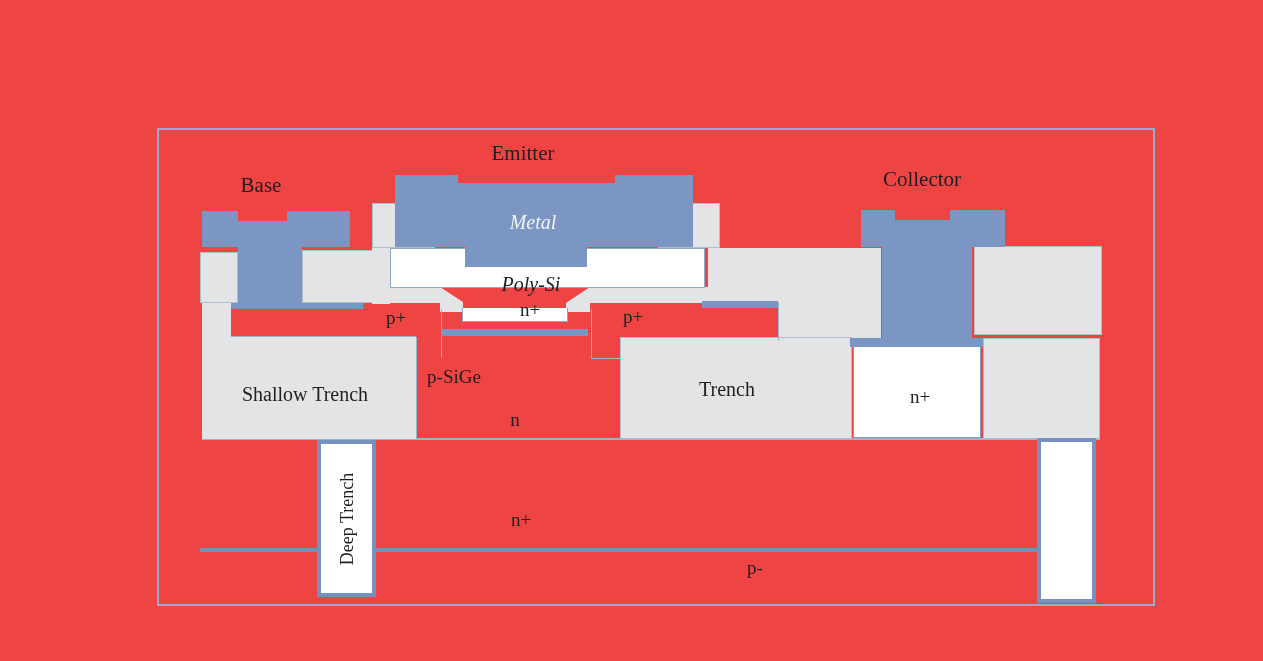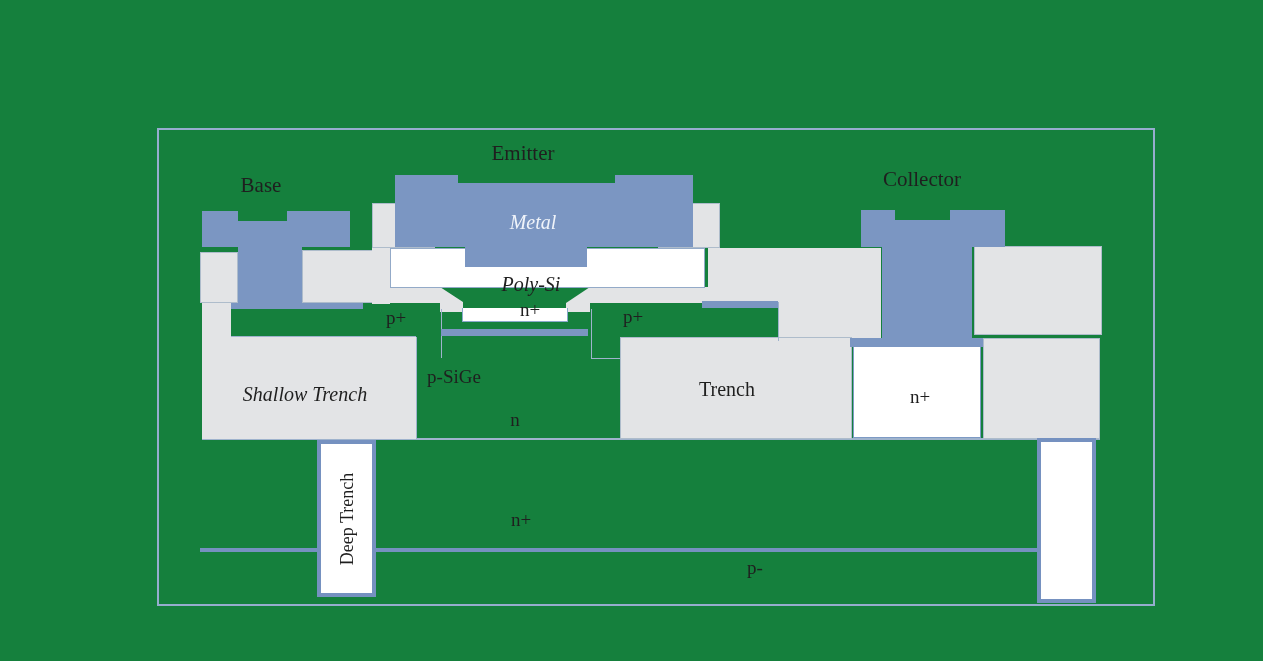--- a/index.html
+++ b/index.html
@@ -1,16 +1,16 @@
 <!DOCTYPE html>
 <html style="--metal-blue: #7b96c2; --oxide-gray: #e3e4e6; --gray-border: #aebccb; --outline-blue: #7591c0; --line-light: #9fb3cd; --frame-border: #96adce; --text: #1f1f1f; --metal-text: #f0f4fa; --background: #ffffff;"><head>
 <meta charset="utf-8">
 <style>
   html,body{margin:0;padding:0;background:#fff;}
-  #stage{position:relative;width:1263px;height:661px;background:#15803d;overflow:hidden;
+  #stage{position:relative;width:1263px;height:661px;background:#ef4444;overflow:hidden;
          font-family:"Liberation Serif", serif;}
   .abs{position:absolute;}
   .blue{background:var(--metal-blue);}
   .gray{background:var(--oxide-gray);}
   .grayb{background:var(--oxide-gray);border:1px solid var(--gray-border);box-sizing:border-box;}
   .whitebox{background:#fff;box-sizing:border-box;}
   .lineL{background:var(--line-light);}
   .lineB{background:var(--outline-blue);}
   .lbl{position:absolute;color:var(--text);white-space:nowrap;
        transform:translate(-50%,-50%);line-height:1;}
@@ -78,21 +78,21 @@
 
   <div class="lbl f21" style="left:523px;top:153px;">Emitter</div>
   <div class="lbl f21" style="left:261px;top:185px;">Base</div>
   <div class="lbl f21" style="left:922px;top:179px;">Collector</div>
   <div id="metal-label" class="lbl f20" style="left:533px;top:222px;">Metal</div>
   <div class="lbl f20" style="left:531px;top:284px;font-style:italic;">Poly-Si</div>
   <div class="lbl f19" style="left:530px;top:309px;">n+</div>
   <div class="lbl f19" style="left:396px;top:317px;">p+</div>
   <div class="lbl f19" style="left:633px;top:316px;">p+</div>
   <div class="lbl f19" style="left:454px;top:376px;">p-SiGe</div>
-  <div class="lbl f20" style="left:305px;top:394px;font-style:italic;">Shallow Trench</div>
+  <div class="lbl f20" style="left:305px;top:394px;">Shallow Trench</div>
   <div class="lbl f20" style="left:727px;top:389px;">Trench</div>
   <div class="lbl f19" style="left:515px;top:419px;">n</div>
   <div class="lbl f19" style="left:920px;top:396px;">n+</div>
   <div class="lbl f18 rot" style="left:347px;top:519px;">Deep Trench</div>
   <div class="lbl f19" style="left:521px;top:519px;">n+</div>
   <div class="lbl f19" style="left:755px;top:567px;">p-</div>
 
 </div>
 
 </body></html>

